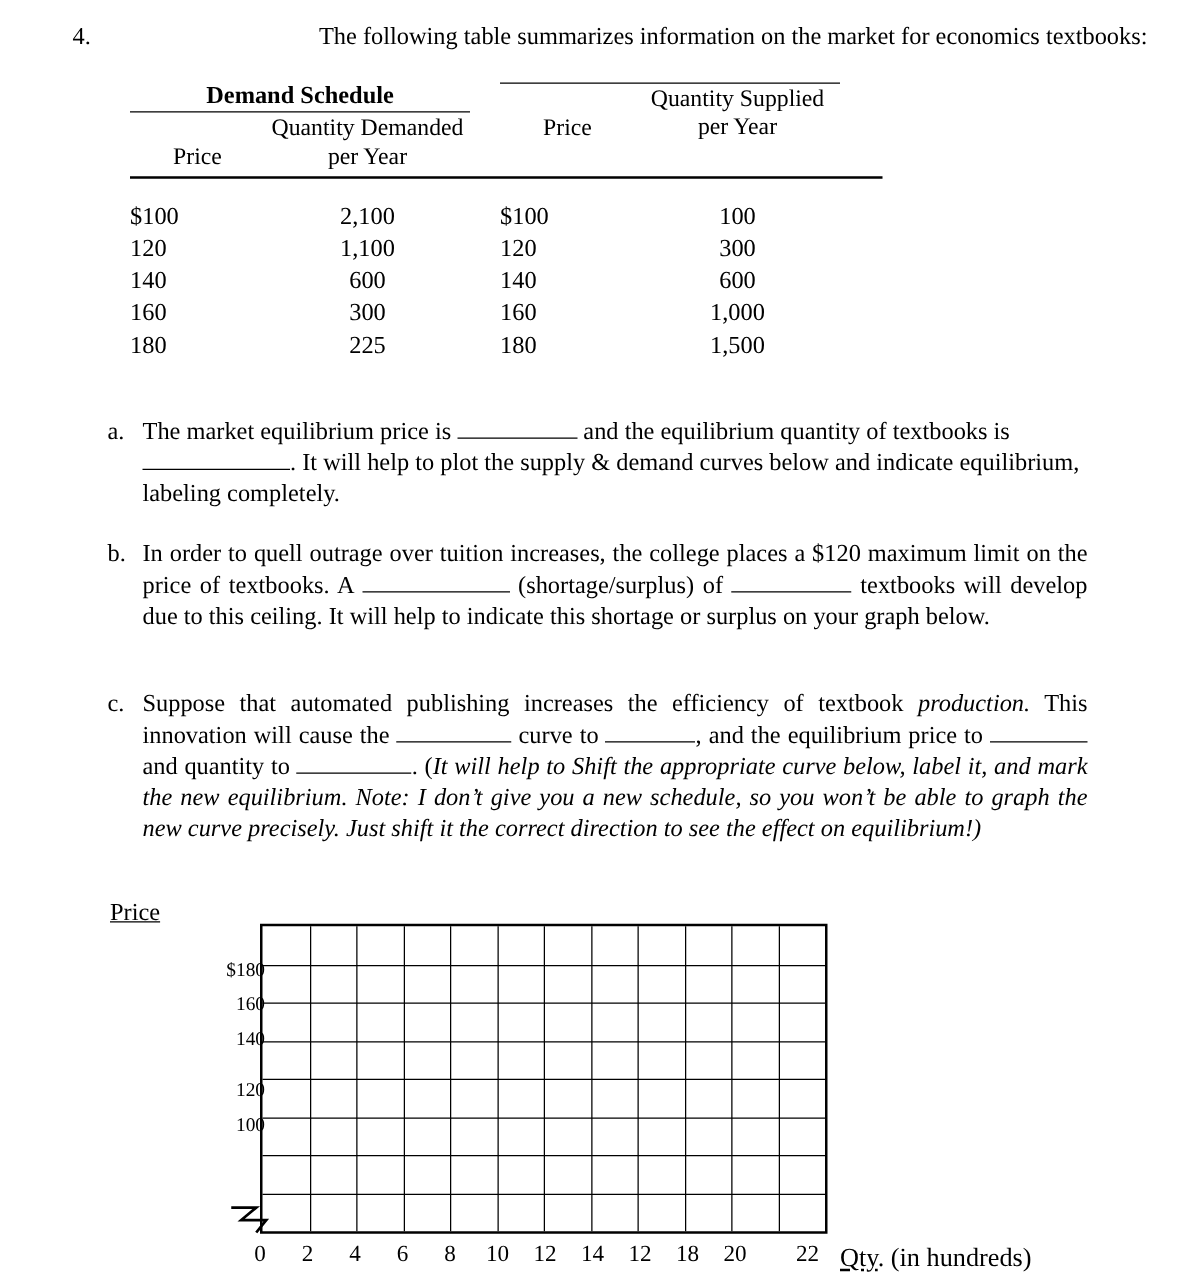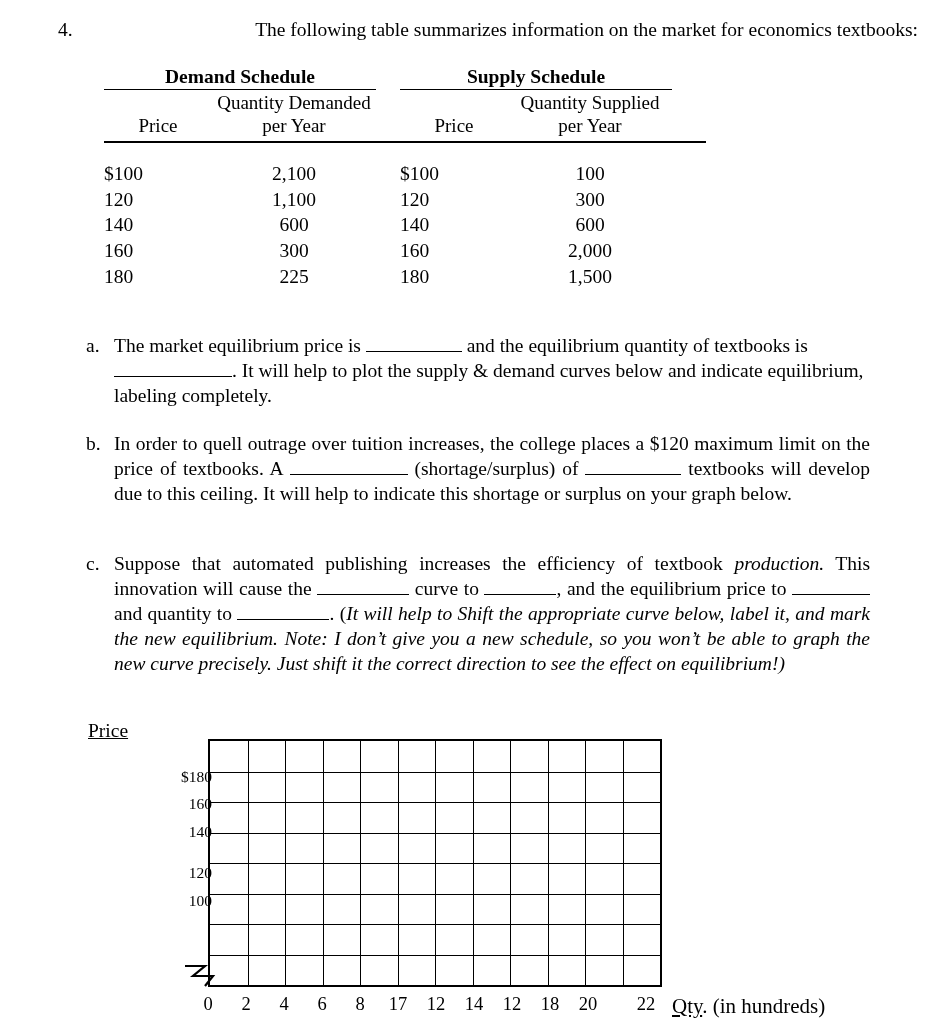--- a/index.html
+++ b/index.html
@@ -224,21 +224,20 @@
     <div class="sched-head">
       <div class="col-price">Price</div>
       <div class="col-qty">
         <div>Quantity Demanded</div>
         <div>per Year</div>
       </div>
     </div>
   </div>
 
   <div class="sched supply">
-    <div class="sched-title">Supply Schedule</div>
     <div class="rule-top"></div>
     <div class="sched-head">
       <div class="col-price">Price</div>
       <div class="col-qty">
         <div>Quantity Supplied</div>
         <div>per Year</div>
       </div>
     </div>
   </div>
 
@@ -275,21 +274,21 @@
     <div class="sched-row">
       <div class="price">120</div>
       <div class="qty">300</div>
     </div>
     <div class="sched-row">
       <div class="price">140</div>
       <div class="qty">600</div>
     </div>
     <div class="sched-row">
       <div class="price">160</div>
-      <div class="qty">2,000</div>
+      <div class="qty">1,000</div>
     </div>
     <div class="sched-row">
       <div class="price">180</div>
       <div class="qty">1,500</div>
     </div>
   </div>
 
 </div>
 
 <div class="subq subq-a">
@@ -342,21 +341,21 @@
     <svg width="50" height="30" viewBox="0 0 50 30">
       <polyline points="2,8 22,8 10,18 30,18 22,28" fill="none" stroke="#000" stroke-width="2.2" stroke-linejoin="miter" stroke-linecap="butt"></polyline>
     </svg>
   </div>
 
   <div class="xlab" style="left:188px;">0</div>
   <div class="xlab" style="left:226px;">2</div>
   <div class="xlab" style="left:264px;">4</div>
   <div class="xlab" style="left:302px;">6</div>
   <div class="xlab" style="left:340px;">8</div>
-  <div class="xlab" style="left:378px;">17</div>
+  <div class="xlab" style="left:378px;">10</div>
   <div class="xlab" style="left:416px;">12</div>
   <div class="xlab" style="left:454px;">14</div>
   <div class="xlab" style="left:492px;">12</div>
   <div class="xlab" style="left:530px;">18</div>
   <div class="xlab" style="left:568px;">20</div>
   <div class="xlab" style="left:626px;">22</div>
 
   <div class="qty-axis-label"><span class="u">Qty</span><span>. (in hundreds)</span></div>
 
 </div>

